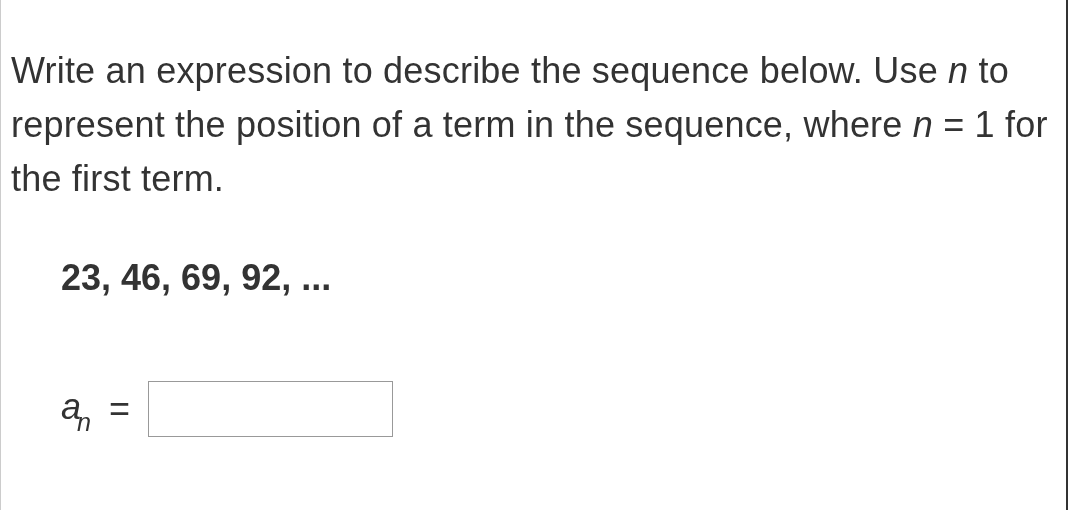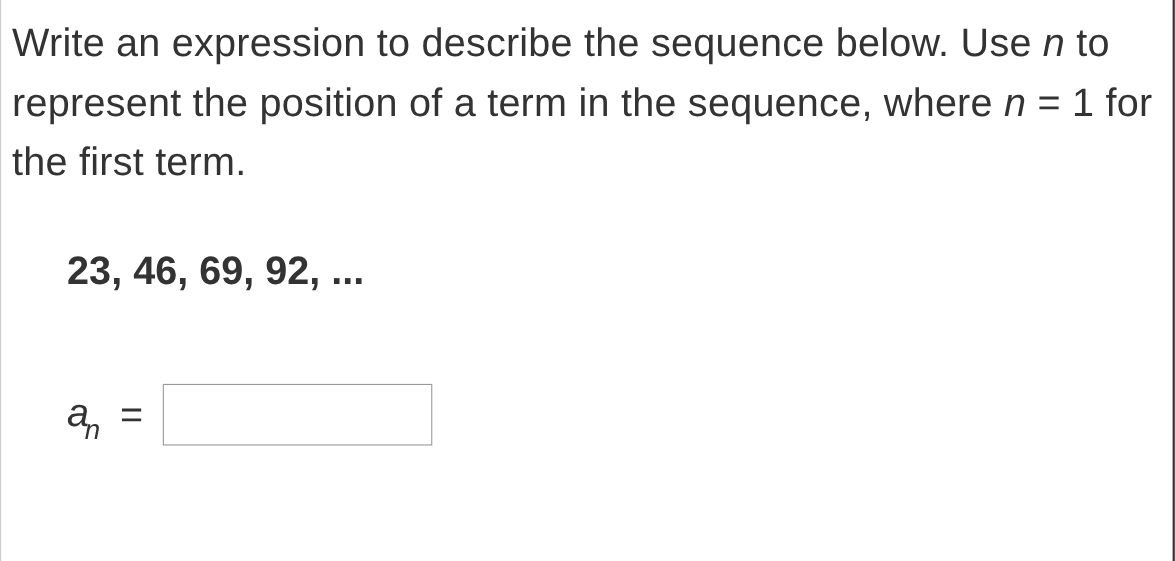--- a/index.html
+++ b/index.html
@@ -15,20 +15,21 @@
       font-size: 36px;
       color: #333333;
       line-height: 1.5;
       padding: 12px 10px;
       border-right: 2px solid #333;
       border-left: 1px solid #ccc;
     }
     .instructions {
       margin-bottom: 45px;
       letter-spacing: 0.2px;
+      margin-top: 32px;
     }
     .italic {
       font-style: italic;
     }
     .sequence {
       margin-left: 50px;
       margin-bottom: 75px;
       font-weight: bold;
     }
     .answer-row {

